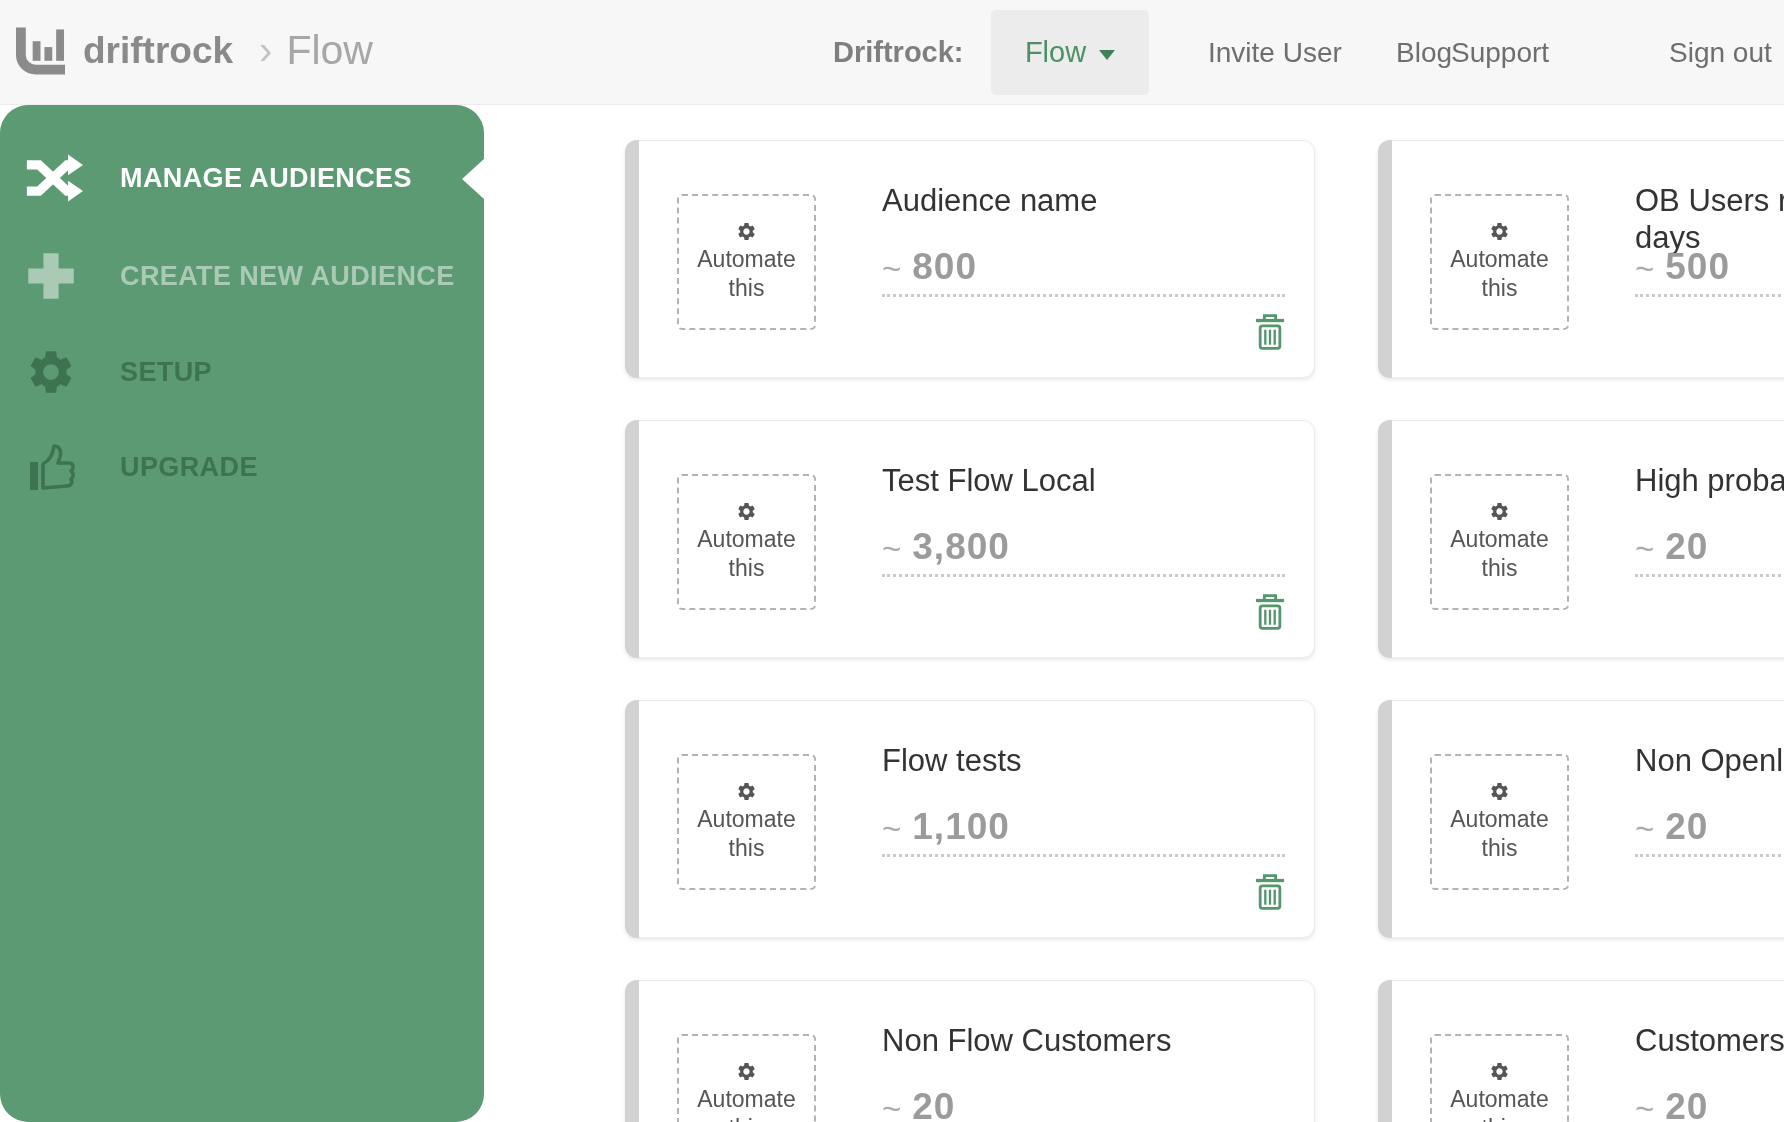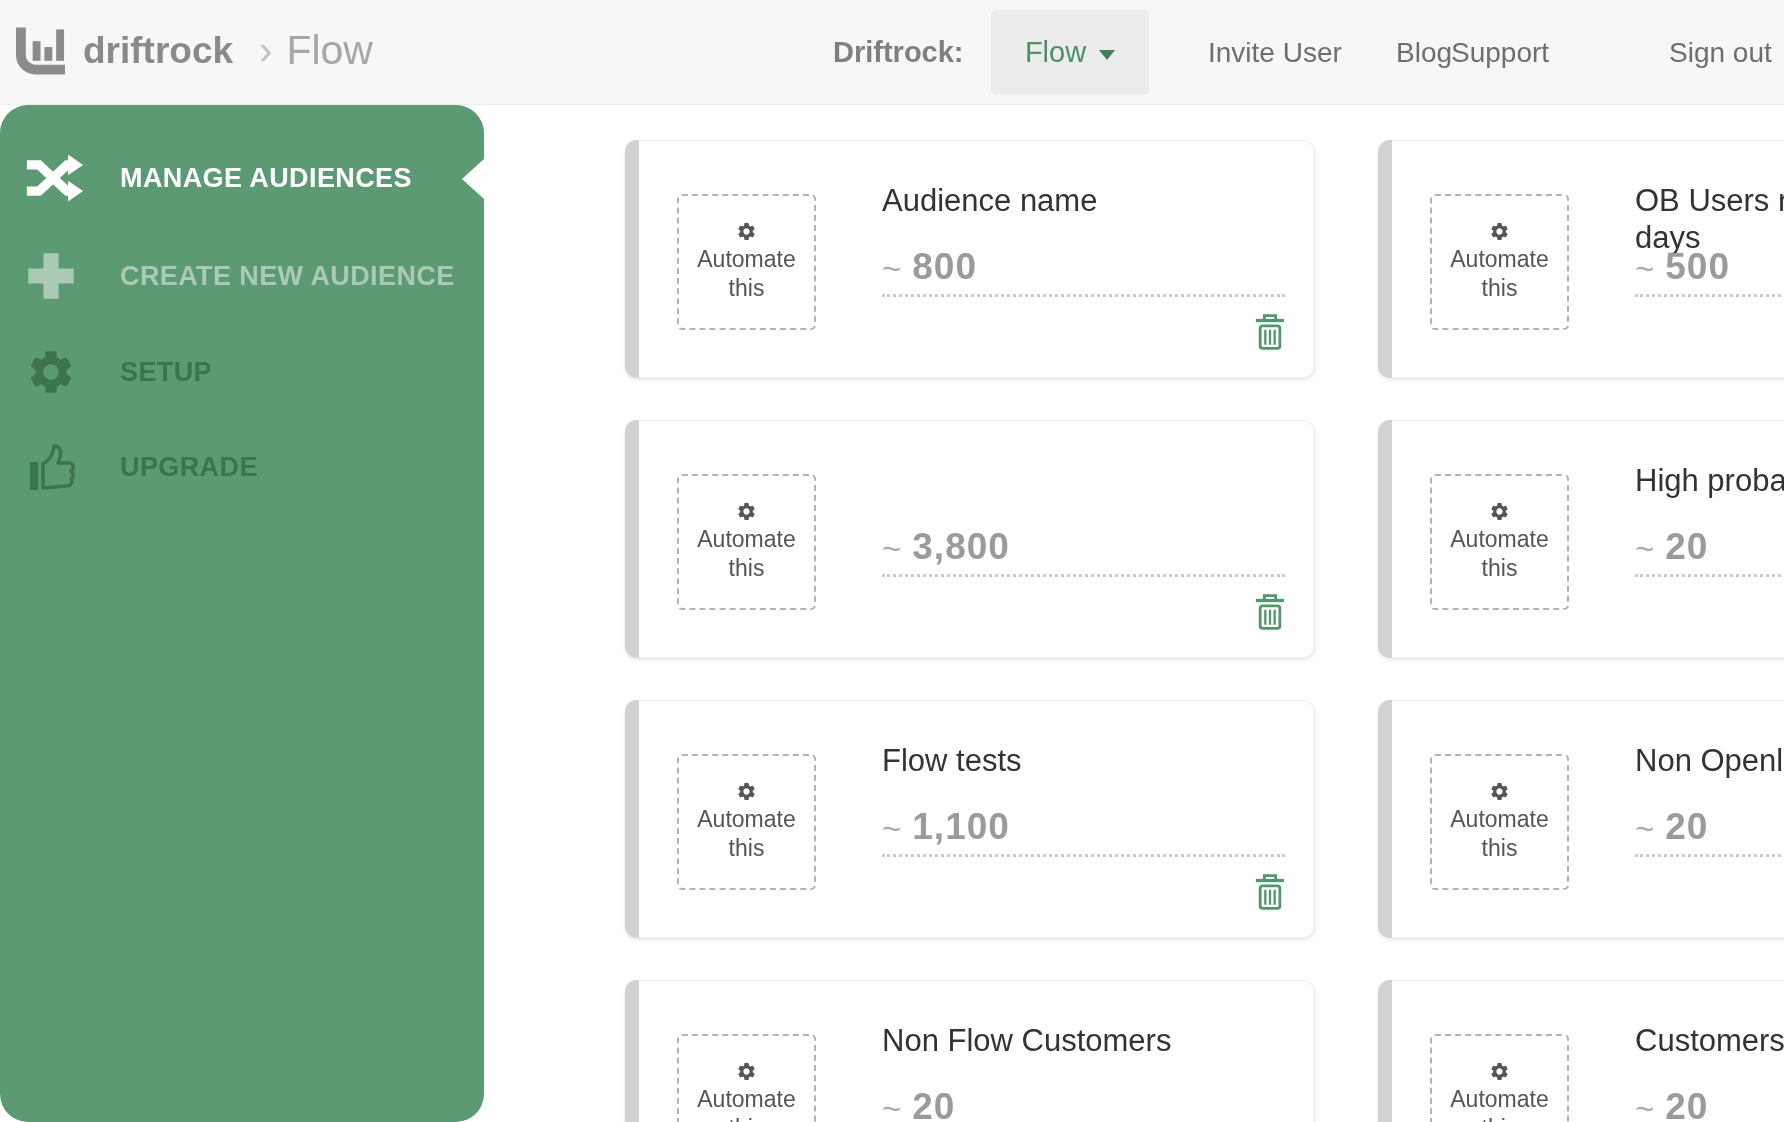--- a/index.html
+++ b/index.html
@@ -262,20 +262,24 @@
 
 <div class="card c-l2">
   <div class="card-bar"></div>
   <button class="automate-box">
     <svg class="automate-gear">
         <use href="#icon-gear"></use>
       </svg>
     <span class="automate-line">Automate</span>
     <span class="automate-line">this</span>
   </button>
+  <div class="card-title">
+    <div class="title-line">Test Flow Local</div>
+
+  </div>
   <div class="count-field">
     <span class="approx">~</span>
     <span class="count">3,800</span>
   </div>
   <button class="trash-btn"><svg>
         <use href="#icon-trash"></use>
       </svg></button>
 </div>
 
 <div class="card c-r2">

